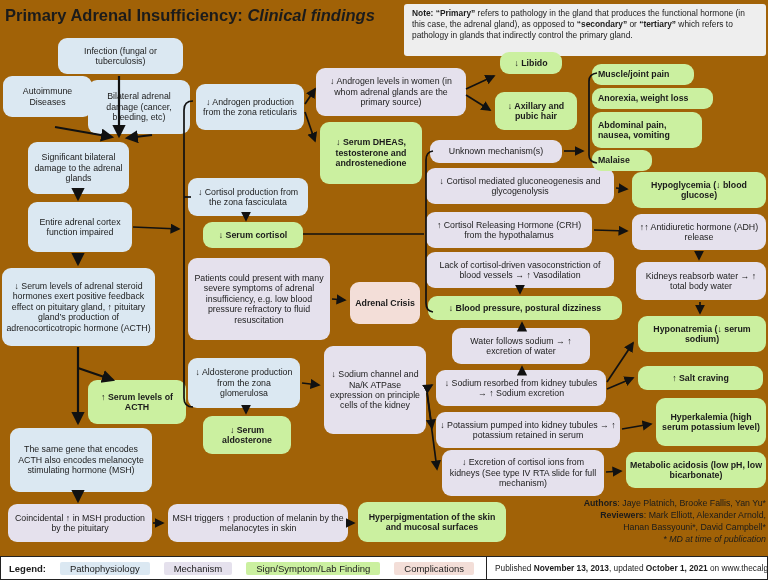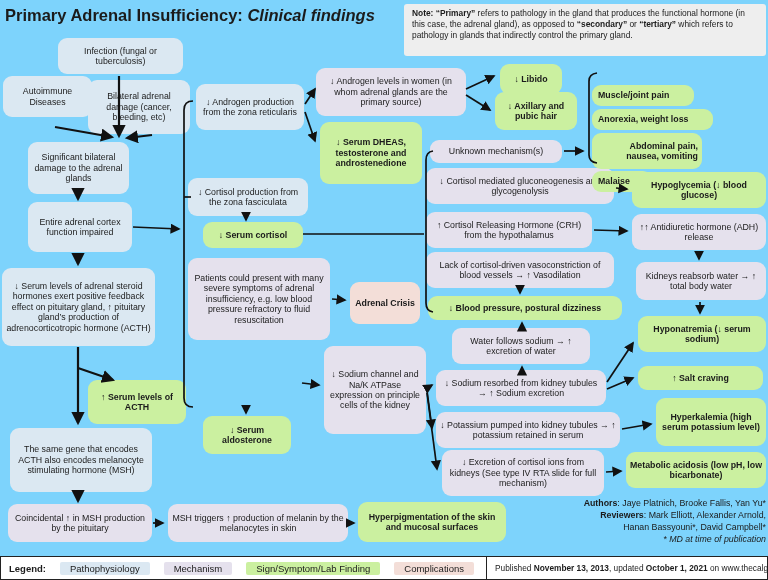--- a/index.html
+++ b/index.html
@@ -1,24 +1,24 @@
 <!DOCTYPE html>
 <html><head>
 <meta charset="utf-8">
 <style>
   html,body{margin:0;padding:0;background:#fff;}
-  #canvas{position:relative;width:768px;height:580px;background:#7dd3fc;overflow:hidden;
+  #canvas{position:relative;width:768px;height:580px;background:#a16207;overflow:hidden;
           font-family:"Liberation Sans",sans-serif;color:#1b1b1b;}
   .node{position:absolute;border-radius:9px;display:flex;align-items:center;justify-content:center;
         text-align:center;font-size:8.8px;line-height:1.18;padding:2px 4px;box-sizing:border-box;}
   .patho{background:#dbe8f2;}
   .mech{background:#e5e1ed;}
   .sign{background:#cbf0a0;font-weight:bold;}
   .comp{background:#f3ded8;font-weight:bold;}
-  .ta-l{justify-content:flex-start;text-align:right;padding-left:6px;margin-top:21px;}
+  .ta-l{justify-content:flex-start;text-align:left;padding-left:6px;}
   #title{position:absolute;left:5px;top:6px;font-size:16.5px;font-weight:bold;white-space:nowrap;}
   #title .it{font-style:italic;}
   #note{position:absolute;left:404px;top:4px;width:362px;height:52px;background:#eeeeee;
         border-radius:3px;font-size:8.4px;line-height:1.3;padding:4px 8px;box-sizing:border-box;text-align:left;}
   #note b{font-weight:bold;}
   #authors{position:absolute;left:500px;top:498px;width:266px;text-align:right;font-size:8.8px;line-height:1.35;}
   #authors .foot{font-style:italic;}
   #legendbar{position:absolute;left:0;top:556px;width:768px;height:24px;border:1.5px solid #222;
              box-sizing:border-box;display:flex;align-items:center;background:#fff;font-size:9.5px;}
   .chip{padding:1px 10px;margin-left:14px;border-radius:2px;white-space:nowrap;font-weight:normal;}
@@ -46,26 +46,27 @@
   <div class="node patho" style="left:10px;top:428px;width:142px;height:64px">The same gene that encodes ACTH also encodes melanocyte stimulating hormone (MSH)</div>
   <div class="node mech" style="left:8px;top:504px;width:144px;height:38px">Coincidental ↑ in MSH production by the pituitary</div>
   <div class="node mech" style="left:168px;top:504px;width:180px;height:38px">MSH triggers ↑ production of melanin by the melanocytes in skin</div>
   <div class="node sign" style="left:358px;top:502px;width:148px;height:40px">Hyperpigmentation of the skin and mucosal surfaces</div>
 
   <div class="node patho" style="left:196px;top:84px;width:108px;height:46px">↓ Androgen production from the zona reticularis</div>
   <div class="node patho" style="left:188px;top:178px;width:120px;height:38px">↓ Cortisol production from the zona fasciculata</div>
   <div class="node sign" style="left:203px;top:222px;width:100px;height:26px">↓ Serum cortisol</div>
   <div class="node mech" style="left:188px;top:258px;width:142px;height:82px">Patients could present with many severe symptoms of adrenal insufficiency, e.g. low blood pressure refractory to fluid resuscitation</div>
   <div class="node comp" style="left:350px;top:282px;width:70px;height:42px">Adrenal Crisis</div>
+  <div class="node patho" style="left:188px;top:358px;width:112px;height:50px">↓ Aldosterone production from the zona glomerulosa</div>
   <div class="node sign" style="left:203px;top:416px;width:88px;height:38px">↓ Serum aldosterone</div>
   <div class="node mech" style="left:324px;top:346px;width:102px;height:88px">↓ Sodium channel and Na/K ATPase expression on principle cells of the kidney</div>
 
   <div class="node mech" style="left:316px;top:68px;width:150px;height:48px">↓ Androgen levels in women (in whom adrenal glands are the primary source)</div>
   <div class="node sign" style="left:320px;top:122px;width:102px;height:62px">↓ Serum DHEAS, testosterone and androstenedione</div>
-  <div class="node sign" style="left:500px;top:64px;width:62px;height:30px">↓ Libido</div>
+  <div class="node sign" style="left:500px;top:52px;width:62px;height:22px">↓ Libido</div>
   <div class="node sign" style="left:495px;top:92px;width:82px;height:38px">↓ Axillary and pubic hair</div>
 
   <div class="node mech" style="left:430px;top:140px;width:132px;height:23px">Unknown mechanism(s)</div>
   <div class="node mech" style="left:426px;top:168px;width:188px;height:36px">↓ Cortisol mediated gluconeogenesis and glycogenolysis</div>
   <div class="node mech" style="left:426px;top:212px;width:166px;height:36px">↑ Cortisol Releasing Hormone (CRH) from the hypothalamus</div>
   <div class="node mech" style="left:426px;top:252px;width:188px;height:36px">Lack of cortisol-driven vasoconstriction of blood vessels → ↑ Vasodilation</div>
   <div class="node sign" style="left:428px;top:296px;width:194px;height:24px">↓ Blood pressure, postural dizziness</div>
   <div class="node mech" style="left:452px;top:328px;width:138px;height:36px">Water follows sodium → ↑ excretion of water</div>
   <div class="node mech" style="left:436px;top:370px;width:170px;height:36px">↓ Sodium resorbed from kidney tubules → ↑ Sodium excretion</div>
   <div class="node mech" style="left:436px;top:412px;width:184px;height:36px">↓ Potassium pumped into kidney tubules → ↑ potassium retained in serum</div>

